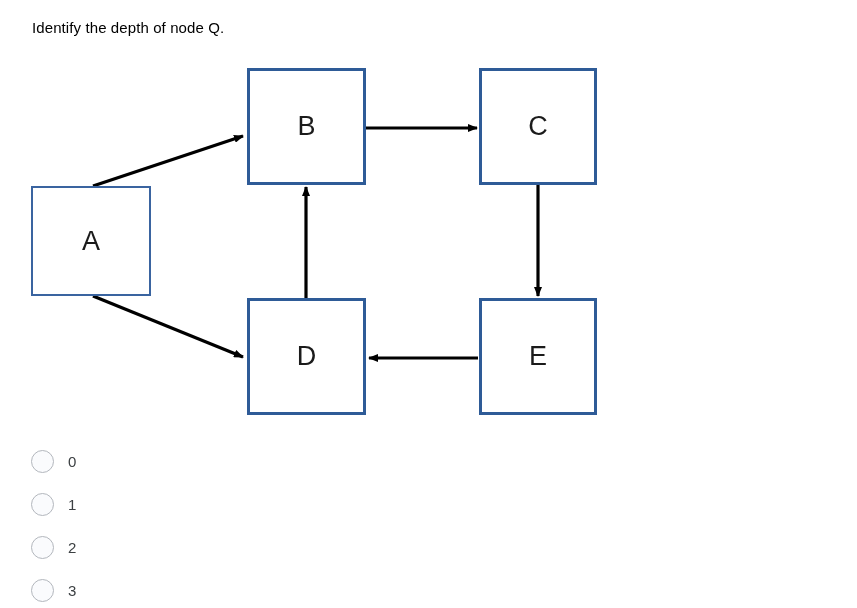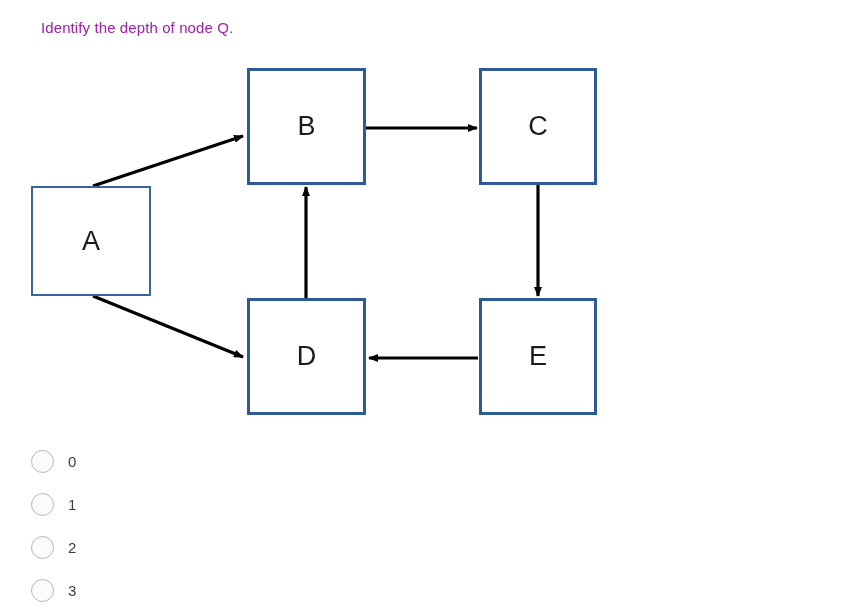--- a/index.html
+++ b/index.html
@@ -14,24 +14,23 @@
     font-family: "Liberation Sans", sans-serif;
     overflow: hidden;
   }
 
   
   #question-text {
     position: absolute;
     left: 32px;
     top: 19px;
     font-size: 15px;
-    color: #a21caf;
+    color: #000000;
     letter-spacing: 0.1px;
     white-space: nowrap;
-    margin-left: 9px;
   }
 
   
   #graph-diagram {
     position: absolute;
     left: 0;
     top: 0;
     width: 857px;
     height: 430px;
   }

